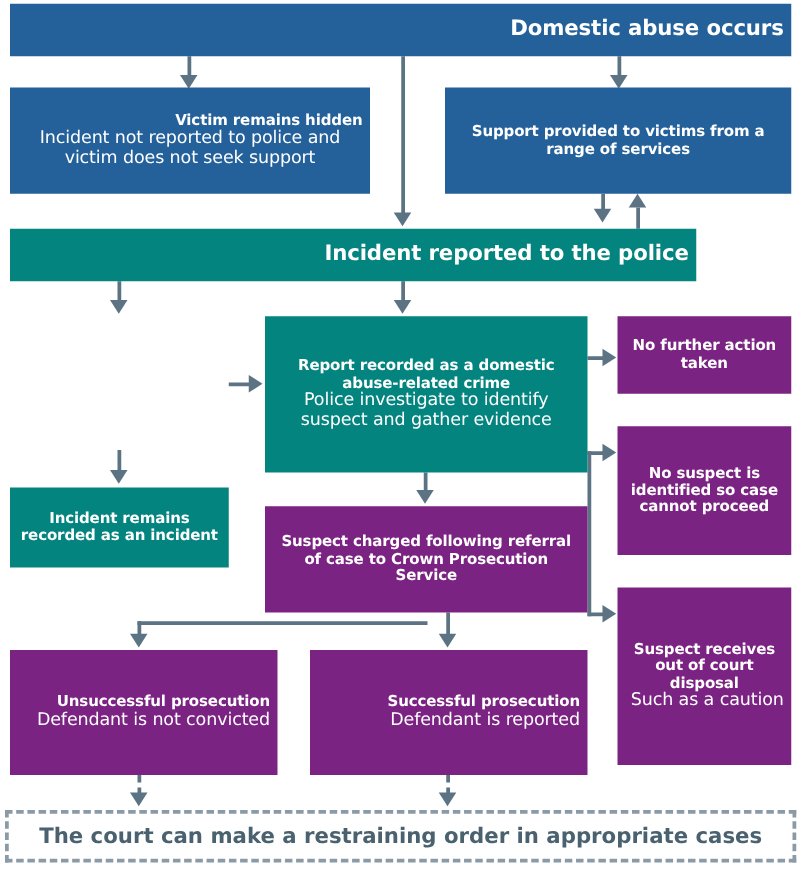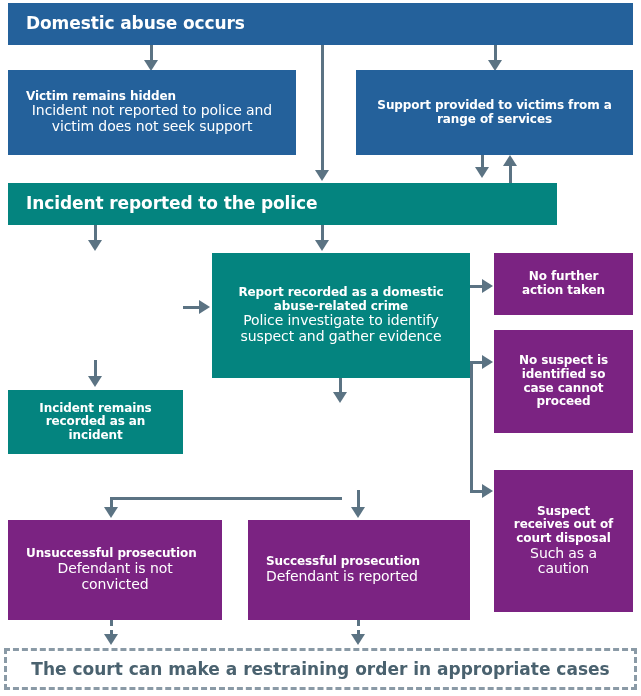--- a/index.html
+++ b/index.html
@@ -15,25 +15,25 @@
     width: 641px;
     height: 696px;
     background: #ffffff;
     overflow: hidden;
   }
   .box {
     position: absolute;
     box-sizing: border-box;
     display: flex;
     flex-direction: column;
-    align-items: flex-start;
+    align-items: flex-end;
     justify-content: center;
     text-align: center;
     color: #ffffff;
-    padding: 2px 18px;
+    padding: 2px 6px;
     line-height: 1.13;
   }
   .box .ttl {
     font-weight: bold;
     font-size: 12px;
     letter-spacing: -0.1px;
   }
   .box .sub {
     font-weight: normal;
     font-size: 14px;
@@ -173,28 +173,31 @@
 
   <div class="box teal" style="left:212px; top:253px; width:258px; height:125px;">
     <div class="ttl">Report recorded as a domestic abuse-related crime</div>
     <div class="sub">Police investigate to identify suspect and gather evidence</div>
   </div>
 
   <div class="box purple" style="left:494px; top:253px; width:139px; height:62px;">
     <div class="ttl">No further action taken</div>
   </div>
 
-  <div class="box purple" style="left:494px; top:330px; width:139px; height:103px;">
+  <div class="box purple" style="left:494px; top:341px; width:139px; height:103px;">
     <div class="ttl">No suspect is identified so case cannot proceed</div>
   </div>
 
   <div class="box teal" style="left:8px; top:390px; width:175px; height:64px;">
     <div class="ttl">Incident remains recorded as an incident</div>
   </div>
 
+  <div class="box purple" style="left:212px; top:405px; width:258px; height:85px;">
+    <div class="ttl">Suspect charged following referral of case to Crown Prosecution Service</div>
+  </div>
 
   <div class="box purple" style="left:494px; top:470px; width:139px; height:142px;">
     <div class="ttl">Suspect receives out of court disposal</div>
     <div class="sub">Such as a caution</div>
   </div>
 
   <div class="box purple" style="left:8px; top:520px; width:214px; height:100px;">
     <div class="ttl">Unsuccessful prosecution</div>
     <div class="sub">Defendant is not convicted</div>
   </div>

